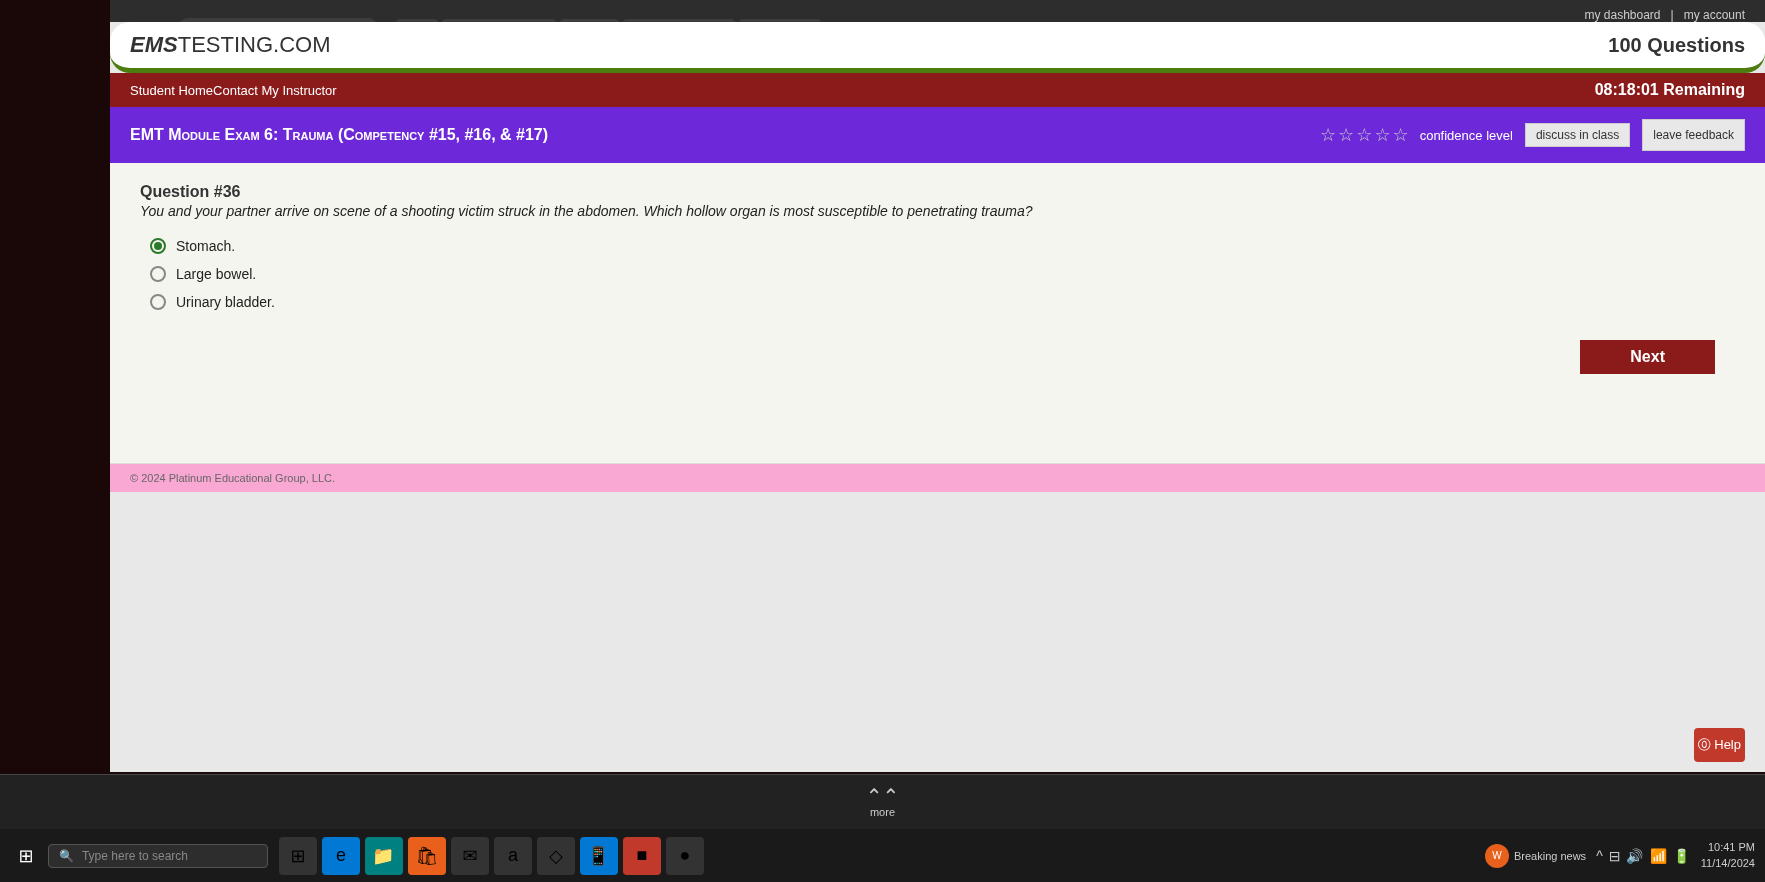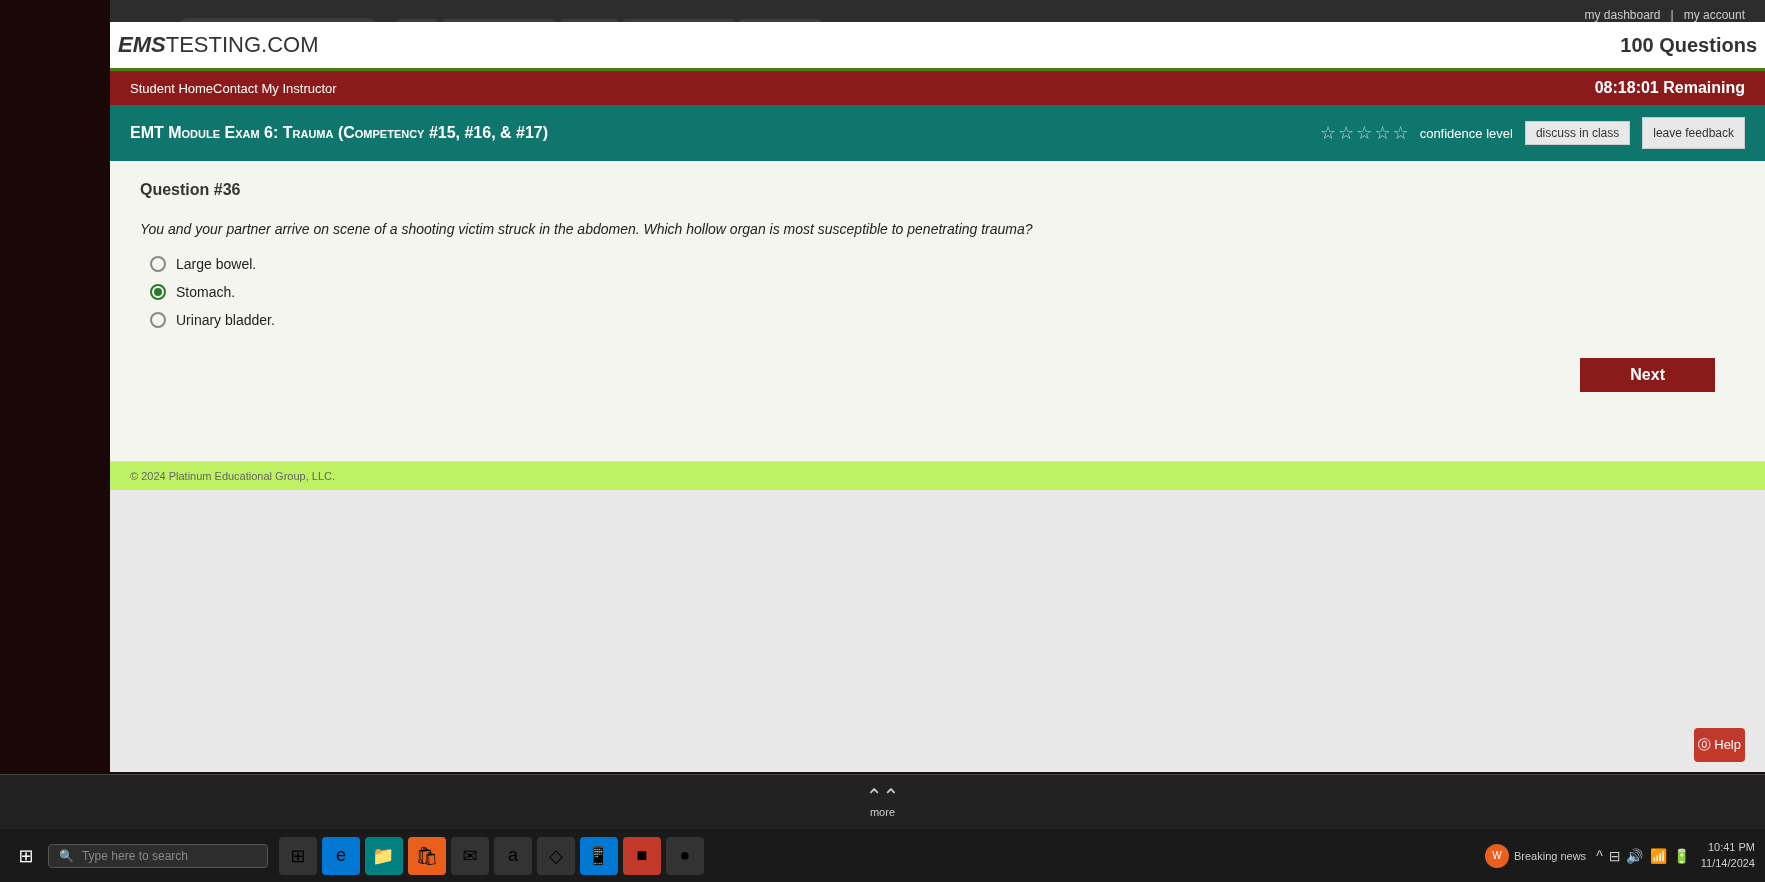--- a/index.html
+++ b/index.html
@@ -75,25 +75,26 @@
       top: 22px;
       left: 110px;
       right: 0;
       bottom: 110px;
       background: #e8e8e8;
     }
 
     
     .site-header {
       background: #fff;
-      padding: 10px 8px;
+      padding: 10px 20px;
       display: flex;
       justify-content: space-between;
       align-items: center;
-      border-bottom: 3px solid #4d7c0f;
+      border-bottom: 5px solid #4d7c0f;
+      border-radius: 20px;
     }
     .site-logo {
       font-size: 22px;
       font-weight: bold;
       color: #333;
     }
     .site-logo span {
       color: #333;
       font-weight: normal;
     }
@@ -132,21 +133,21 @@
 
     
     .exam-container {
       background: #f0f0f0;
       margin: 0;
       padding: 0;
     }
 
     
     .exam-header {
-      background: #0f766e;
+      background: #6d28d9;
       padding: 12px 20px;
       display: flex;
       justify-content: space-between;
       align-items: center;
     }
     .exam-title {
       color: #fff;
       font-size: 16px;
       font-weight: bold;
       font-variant: small-caps;
@@ -192,21 +193,21 @@
     
     .question-area {
       background: #f5f5f0;
       padding: 20px 30px 30px 30px;
       min-height: 300px;
     }
     .question-number {
       font-size: 16px;
       font-weight: bold;
       color: #333;
-      margin-bottom: 20px;
+      margin-bottom: 0;
     }
     .question-text {
       font-size: 14px;
       color: #222;
       line-height: 1.5;
       margin-bottom: 16px;
       font-style: italic;
     }
     .answer-options {
       display: flex;
@@ -255,21 +256,21 @@
       color: #fff;
       border: none;
       padding: 8px 50px;
       font-size: 16px;
       cursor: pointer;
       font-weight: bold;
     }
 
     
     .site-footer {
-      background: #bef264;
+      background: #f9a8d4;
       padding: 8px 20px;
       font-size: 11px;
       color: #666;
       border-top: 1px solid #ddd;
     }
 
     
     .taskbar {
       position: absolute;
       bottom: 0;
@@ -480,26 +481,26 @@
         <button class="discuss-btn">discuss in class</button>
         <button class="feedback-btn">leave feedback</button>
       </div>
     </div>
 
     <div class="question-area">
       <div class="question-number">Question #36</div>
       <div class="question-text">You and your partner arrive on scene of a shooting victim struck in the abdomen. Which hollow organ is most susceptible to penetrating trauma?</div>
       <div class="answer-options">
         <div class="answer-option">
+          <div class="radio-btn selected"></div>
+          <span class="option-text">Stomach.</span>
+        </div>
+        <div class="answer-option">
           <div class="radio-btn"></div>
           <span class="option-text">Large bowel.</span>
-        </div>
-        <div class="answer-option">
-          <div class="radio-btn selected"></div>
-          <span class="option-text">Stomach.</span>
         </div>
         <div class="answer-option">
           <div class="radio-btn"></div>
           <span class="option-text">Urinary bladder.</span>
         </div>
       </div>
       <div class="next-btn-container">
         <button class="next-btn">Next</button>
       </div>
     </div>

